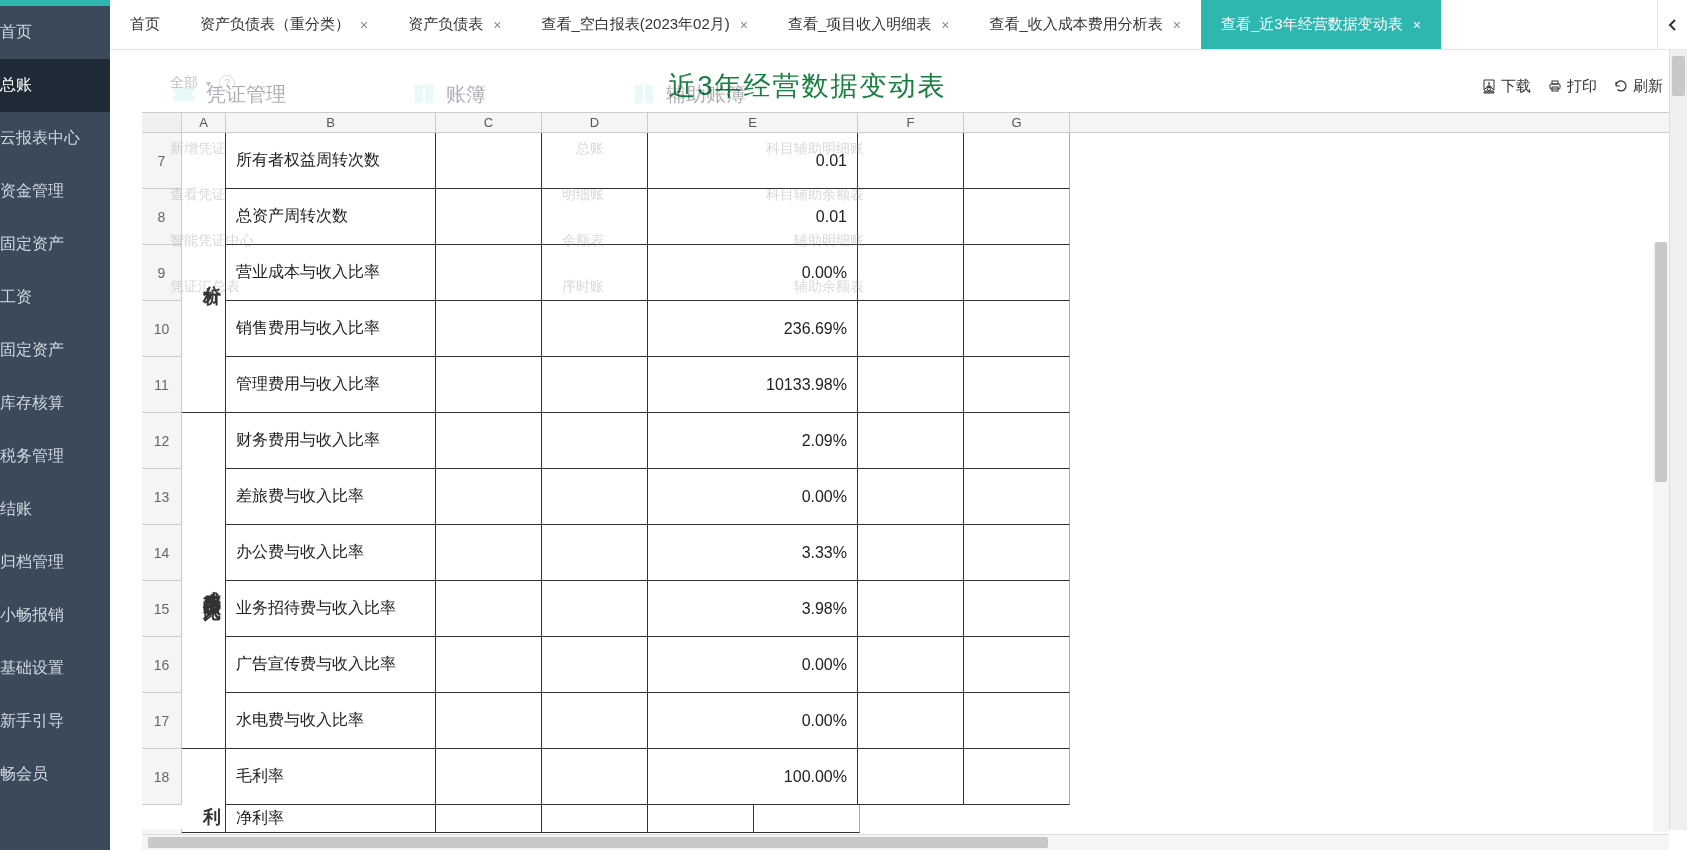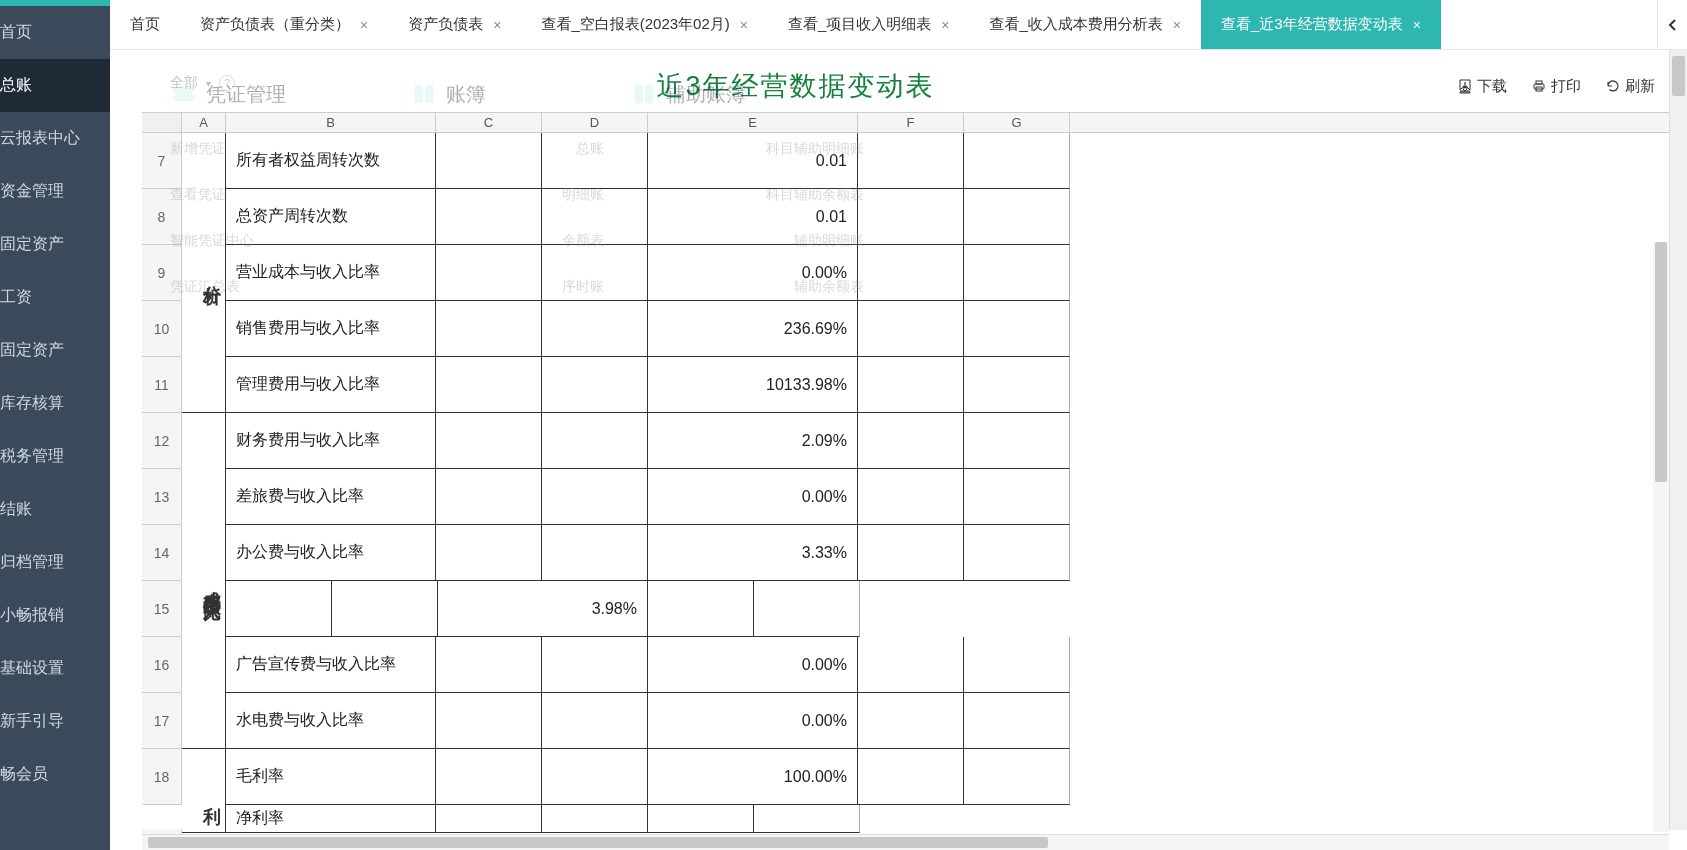--- a/index.html
+++ b/index.html
@@ -92,22 +92,21 @@
 }
 .page-title {
   flex: 1;
   text-align: center;
   font-size: 27px;
   color: #15803d;
   letter-spacing: 2px;
 }
 .actions {
   display: flex;
-  gap: 24px;
-  margin-right: 8px;
+  gap: 16px;
 }
 .action-btn {
   display: flex;
   align-items: center;
   gap: 4px;
   color: #333;
   cursor: pointer;
   font-size: 15px;
 }
 .action-btn svg { width: 16px; height: 16px; }
@@ -512,20 +511,21 @@
               <div class="cell cA-col" style="border-bottom: none; border-right: 1px solid rgb(51, 51, 51); visibility: hidden;"></div>
               <div class="cell cB">办公费与收入比率</div>
               <div class="cell cC"></div>
               <div class="cell cD"></div>
               <div class="cell cE">3.33%</div>
               <div class="cell cF"></div>
               <div class="cell cG"></div>
             </div>
             <div class="data-row">
               <div class="cell cA-col" style="border-bottom: none; border-right: 1px solid rgb(51, 51, 51); visibility: hidden;"></div>
+              <div class="cell cB">业务招待费与收入比率</div>
               <div class="cell cC"></div>
               <div class="cell cD"></div>
               <div class="cell cE">3.98%</div>
               <div class="cell cF"></div>
               <div class="cell cG"></div>
             </div>
             <div class="data-row">
               <div class="cell cA-col" style="border-bottom: none; border-right: 1px solid rgb(51, 51, 51); visibility: hidden;"></div>
               <div class="cell cB">广告宣传费与收入比率</div>
               <div class="cell cC"></div>

